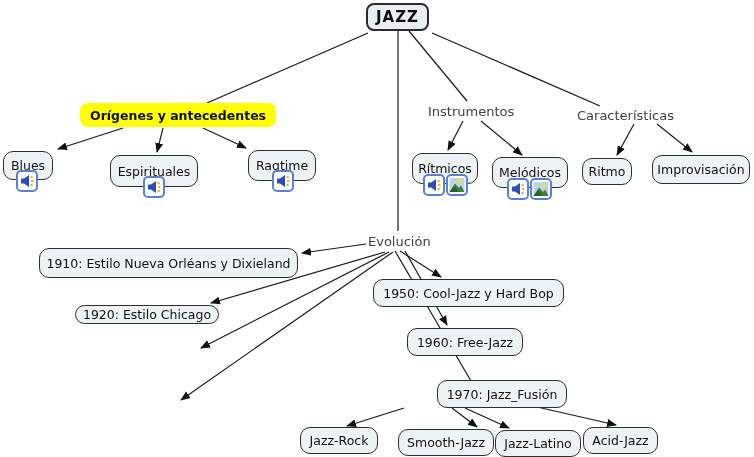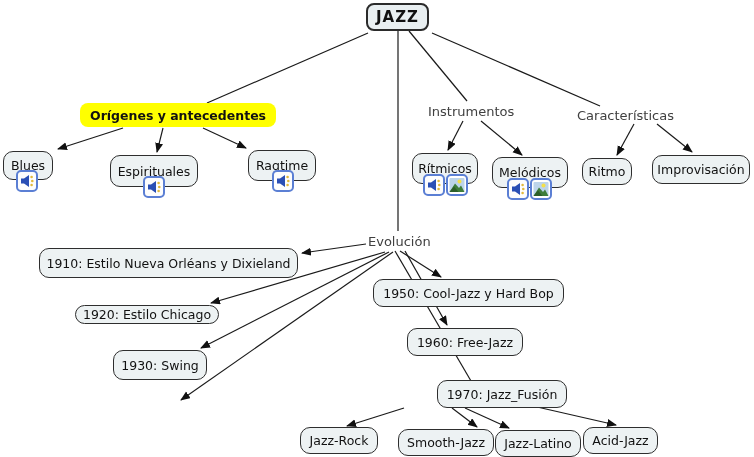--- a/index.html
+++ b/index.html
@@ -78,21 +78,20 @@
   <div class="textlabel" style="left:368px;top:234px;">Evolución</div>
 
   <div class="node" style="left:412px;top:153px;width:66px;height:31px;">Rítmicos</div>
   <div class="node" style="left:492px;top:157px;width:76px;height:31px;">Melódicos</div>
 
   <div class="node" style="left:582px;top:158px;width:50px;height:27px;">Ritmo</div>
   <div class="node" style="left:652px;top:155px;width:98px;height:29px;">Improvisación</div>
 
   <div class="node" style="left:39px;top:248px;width:259px;height:30px;">1910: Estilo Nueva Orléans y Dixieland</div>
   <div class="node" style="left:75px;top:305px;width:144px;height:19px;">1920: Estilo Chicago</div>
-  <div class="node" style="left:113px;top:350px;width:94px;height:30px;">1930: Swing</div>
   <div class="node" style="left:373px;top:279px;width:191px;height:28px;">1950: Cool-Jazz y Hard Bop</div>
   <div class="node" style="left:407px;top:328px;width:116px;height:28px;">1960: Free-Jazz</div>
   <div class="node" style="left:393px;top:380px;width:130px;height:28px;margin-left:44px;">1970: Jazz_Fusión</div>
 
   <div class="node" style="left:300px;top:427px;width:78px;height:27px;">Jazz-Rock</div>
   <div class="node" style="left:398px;top:429px;width:96px;height:27px;">Smooth-Jazz</div>
   <div class="node" style="left:495px;top:430px;width:86px;height:27px;">Jazz-Latino</div>
   <div class="node" style="left:583px;top:427px;width:75px;height:27px;">Acid-Jazz</div>
 
   <div class="iconrow" style="left:16px;top:170px;">

